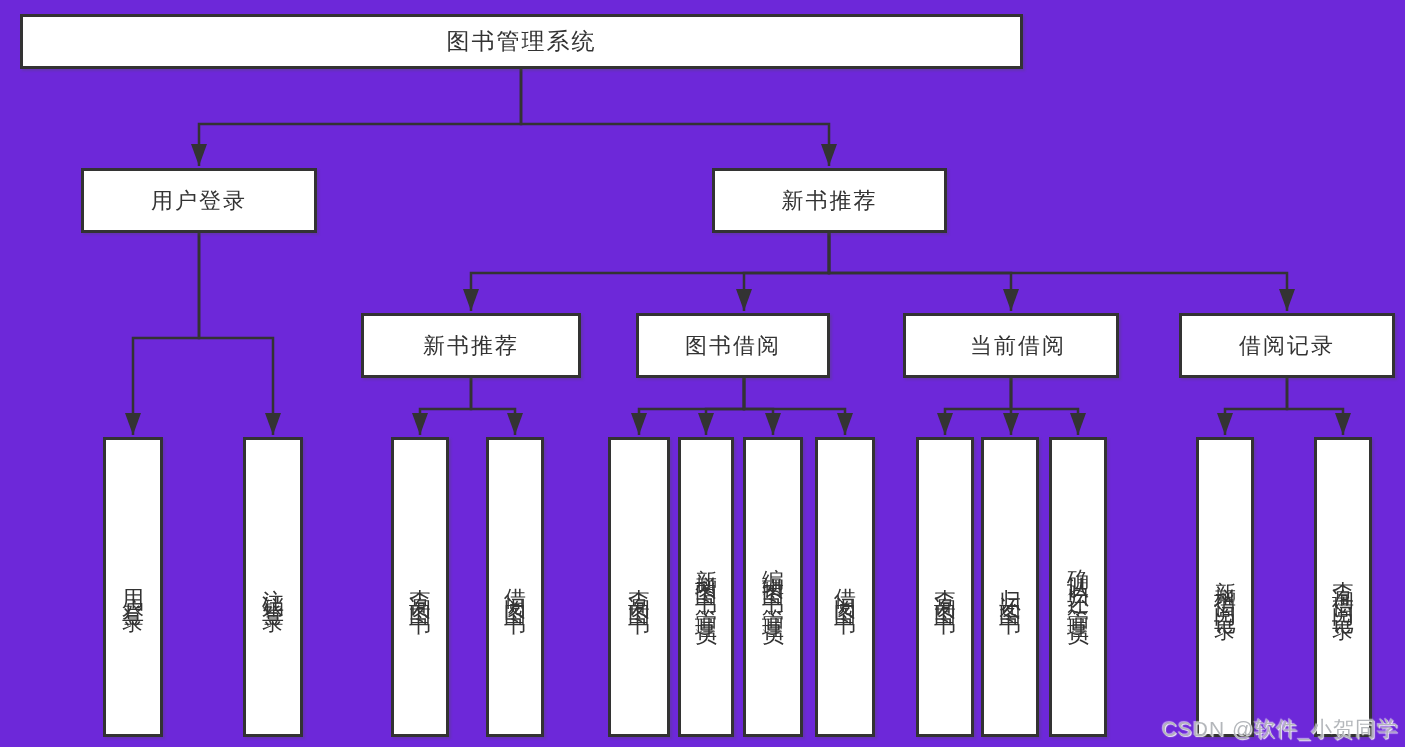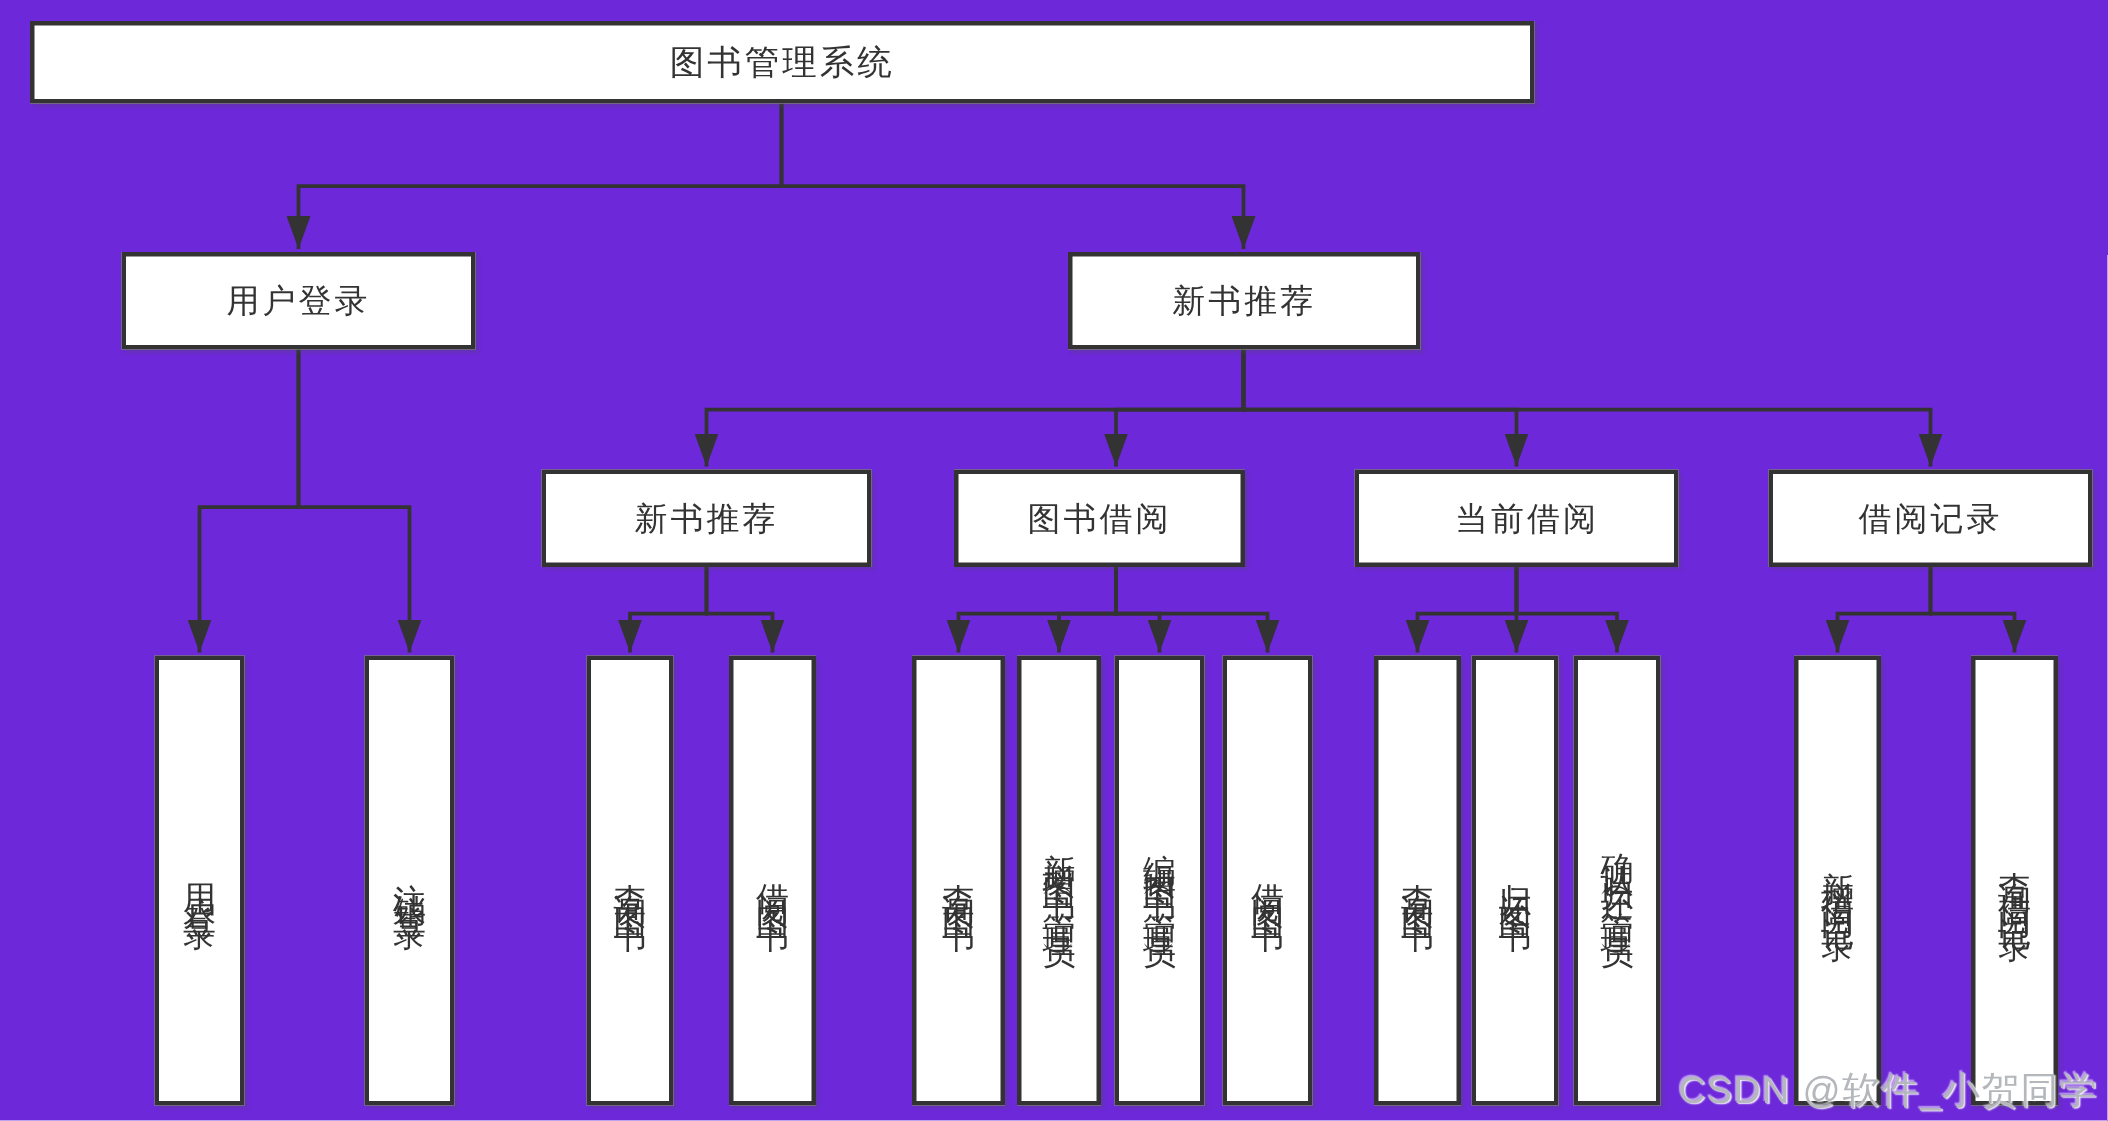--- a/index.html
+++ b/index.html
@@ -55,21 +55,21 @@
     writing-mode: vertical-rl;
     text-orientation: mixed;
     letter-spacing: 8px;
     font-size: 22px;
     line-height: 1;
   }
   .watermark {
     position: absolute;
     right: 6px;
     bottom: 4px;
-    font-size: 25px;
+    font-size: 21px;
     color: #b4b7bb;
     letter-spacing: 1px;
     text-shadow: 1px 1px 1px rgba(255,255,255,0.95), -1px -1px 1px rgba(255,255,255,0.6);
     white-space: nowrap;
     text-align: center;
   }
 </style>
 </head>
 <body>
 

